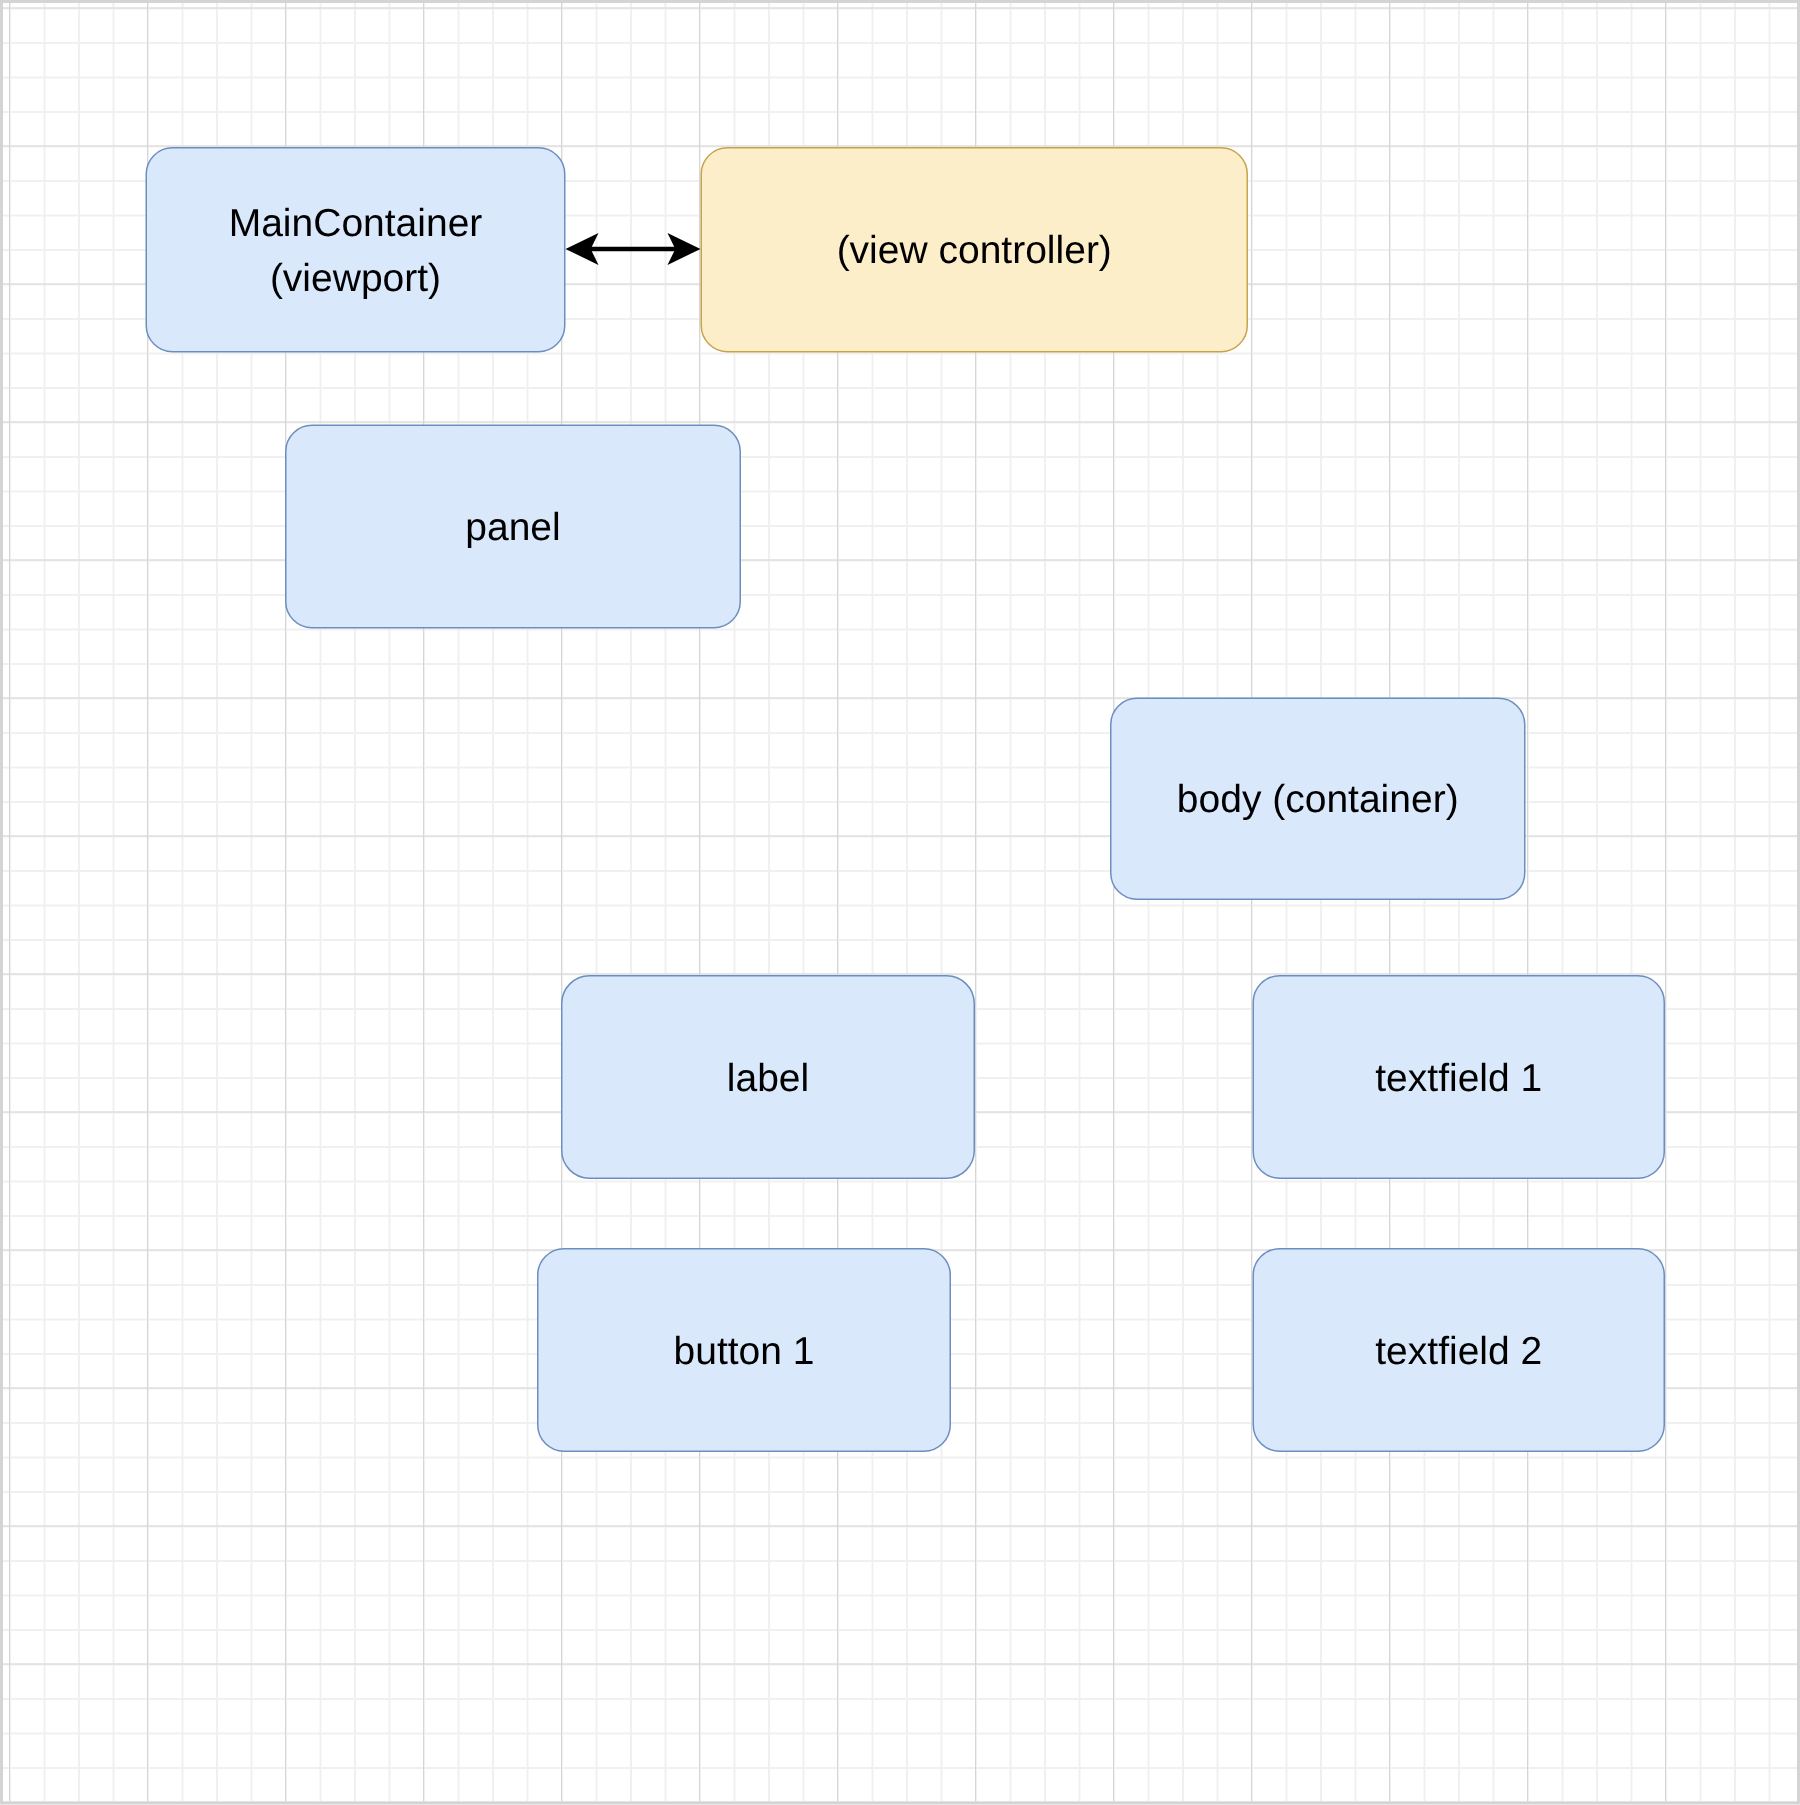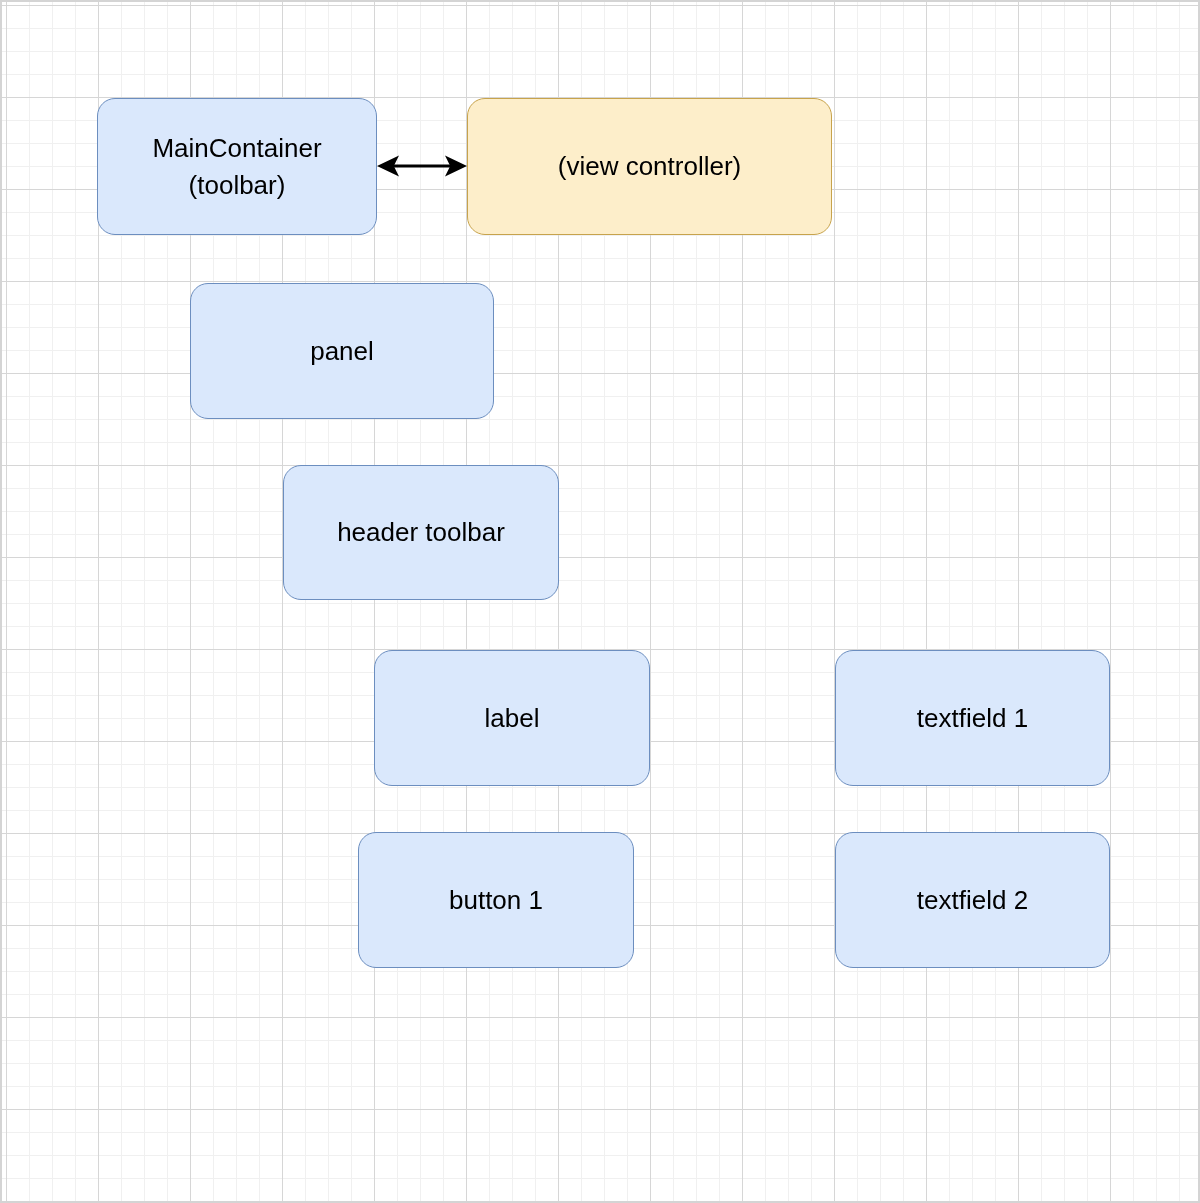--- a/index.html
+++ b/index.html
@@ -64,21 +64,21 @@
   }
 </style>
 </head>
 <body>
 
 <div class="canvas">
 
   <div class="node blue" style="left:95px; top:96px; width:280px; height:137px;">
     <div class="node-label">
       <span>MainContainer</span>
-      <span>(toolbar)</span>
+      <span>(viewport)</span>
     </div>
   </div>
 
   <svg class="edge" style="left:371px; top:146px;" width="98" height="36" viewBox="0 0 98 36">
     <line x1="20" y1="18" x2="78" y2="18" stroke="var(--arrow)" stroke-width="3"></line>
     <path d="M4,18 L26,7.4 L20.8,18 L26,28.6 Z" fill="var(--arrow)"></path>
     <path d="M94,18 L72,7.4 L77.2,18 L72,28.6 Z" fill="var(--arrow)"></path>
   </svg>
 
   <div class="node yellow" style="left:465px; top:96px; width:365px; height:137px;">
@@ -86,28 +86,28 @@
       <span>(view controller)</span>
     </div>
   </div>
 
   <div class="node blue" style="left:188px; top:281px; width:304px; height:136px;">
     <div class="node-label">
       <span>panel</span>
     </div>
   </div>
 
-  <div class="node blue" style="left:281px; top:463px; width:276px; height:135px;">
+
+  <div class="node blue" style="left:738px; top:463px; width:277px; height:135px;">
     <div class="node-label">
-      <span>header toolbar</span>
+      <span>body (container)</span>
     </div>
   </div>
 
-
-  <div class="node blue" style="left:372px; top:648px; width:276px; height:136px;">
+  <div class="node blue" style="left:372px; top:648px; width:276px; height:136px;border-radius:19px;">
     <div class="node-label">
       <span>label</span>
     </div>
   </div>
 
   <div class="node blue" style="left:833px; top:648px; width:275px; height:136px;text-align:center;">
     <div class="node-label">
       <span>textfield 1</span>
     </div>
   </div>

